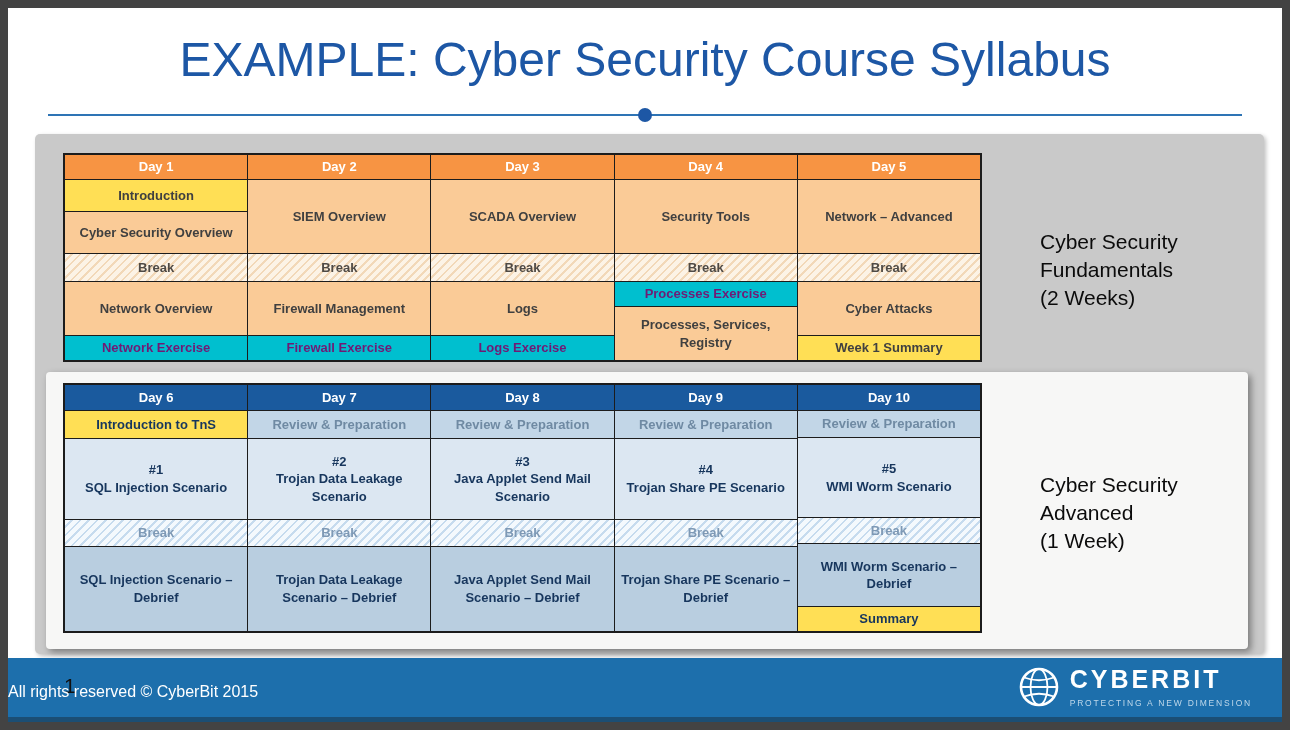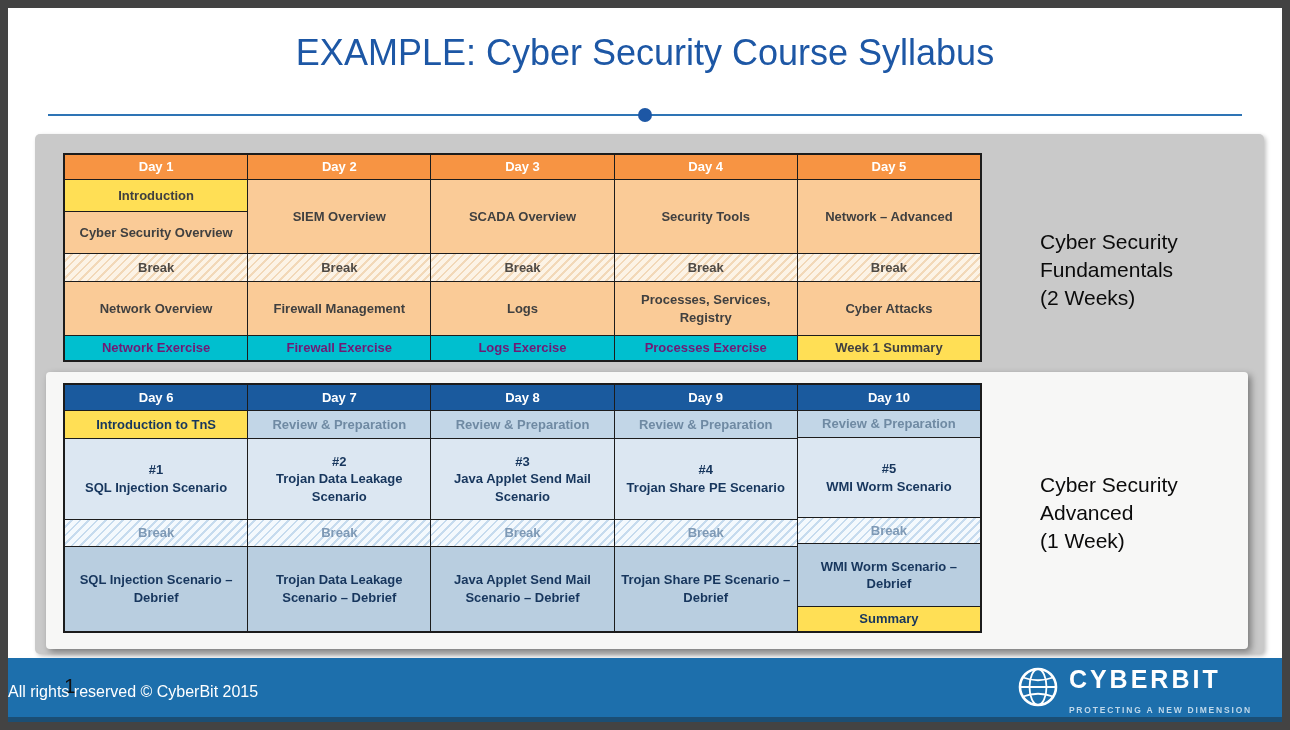--- a/index.html
+++ b/index.html
@@ -9,21 +9,21 @@
     --footer_blue:#1D6FAC; --footer_dark:#1B4E74; --panel_gray:#C9C9C9; --panel_white:#F7F7F6;
     --grid:#1c1c1c; --text_dark:#404040; --text_navy:#17365D; --review_text:#6F8AA3; --break_text2:#7E99B5;
   }
   *{margin:0;padding:0;box-sizing:border-box}
   html,body{width:1290px;height:730px;overflow:hidden}
   body{font-family:"Liberation Sans",sans-serif;background:#434343}
   .frame{position:absolute;inset:0;background:#434343}
   .slide{position:absolute;left:8px;top:8px;width:1274px;height:714px;background:#ffffff;overflow:hidden}
 
   .title{position:absolute;left:0;top:24px;width:100%;text-align:center;
-         font-size:36px;font-weight:400;color:var(--title_blue);letter-spacing:0px}
+         font-size:48px;font-weight:400;color:var(--title_blue);letter-spacing:0px}
   .divider{position:absolute;left:40px;top:106px;width:1194px;height:2px;background:var(--divider_blue)}
   .divider-dot{position:absolute;left:50%;top:50%;transform:translate(-50%,-50%);
          width:14px;height:14px;border-radius:50%;background:var(--title_blue)}
 
   .gray-panel{position:absolute;left:27px;top:126px;width:1229px;height:520px;
          background:var(--panel_gray);border-radius:5px;box-shadow:2px 2px 4px rgba(0,0,0,.25)}
   .white-panel{position:absolute;left:38px;top:364px;width:1202px;height:277px;
          background:var(--panel_white);border-radius:4px;box-shadow:3px 3px 7px rgba(0,0,0,.4)}
 
   .table{position:absolute;display:flex;width:919px;border:2px solid var(--grid);background:#fff}
@@ -60,24 +60,24 @@
 
   .side-label{position:absolute;left:1032px;width:230px;font-size:21px;font-weight:normal;
         color:#0b0b0b;line-height:28px}
   .side-label.fund{top:220px}
   .side-label.adv{top:463px}
 
   .footer{position:absolute;left:0;top:650px;width:1274px;height:64px;background:var(--footer_blue);
         border-bottom:5px solid var(--footer_dark)}
   .page-num{position:absolute;left:56px;top:16px;font-size:21px;color:#101010}
   .copyright{position:absolute;left:0;top:25px;width:100%;text-align:left;color:#ffffff;font-size:16px}
-  .logo{position:absolute;right:30px;top:8px;display:flex;align-items:flex-start;gap:10px}
+  .logo{position:absolute;right:30px;top:8px;display:flex;align-items:flex-end;gap:10px}
   .logo-text-wrap{display:flex;flex-direction:column;align-items:flex-start}
   .brand{color:#ffffff;font-size:25px;font-weight:bold;letter-spacing:3px;line-height:26px}
-  .tagline{color:#BFD8EA;font-size:8.5px;font-weight:bold;letter-spacing:1.8px;margin-top:13px}
+  .tagline{color:#BFD8EA;font-size:8.5px;font-weight:normal;letter-spacing:1.8px;margin-top:6px}
   .globe{width:42px;height:42px}
 </style>
 </head>
 <body>
 
 <div class="frame">
   <div class="slide">
 
     <h1 class="title">EXAMPLE: Cyber Security Course Syllabus</h1>
     <div class="divider">
@@ -107,22 +107,22 @@
         <div class="cell o-hdr h-hdr1">Day 3</div>
         <div class="cell obody h-merge">SCADA Overview</div>
         <div class="cell obreak h-break1">Break</div>
         <div class="cell obody h-aft">Logs</div>
         <div class="cell cyn h-ex">Logs  Exercise</div>
       </div>
       <div class="col">
         <div class="cell o-hdr h-hdr1">Day 4</div>
         <div class="cell obody h-merge">Security Tools</div>
         <div class="cell obreak h-break1">Break</div>
+        <div class="cell cyn h-ex">Processes Exercise</div>
         <div class="cell obody h-aft">Processes, Services, Registry</div>
-        <div class="cell cyn h-ex">Processes Exercise</div>
       </div>
       <div class="col">
         <div class="cell o-hdr h-hdr1">Day 5</div>
         <div class="cell obody h-merge">Network – Advanced</div>
         <div class="cell obreak h-break1">Break</div>
         <div class="cell obody h-aft">Cyber Attacks</div>
         <div class="cell ylw h-ex">Week 1 Summary</div>
       </div>
     </div>
 

